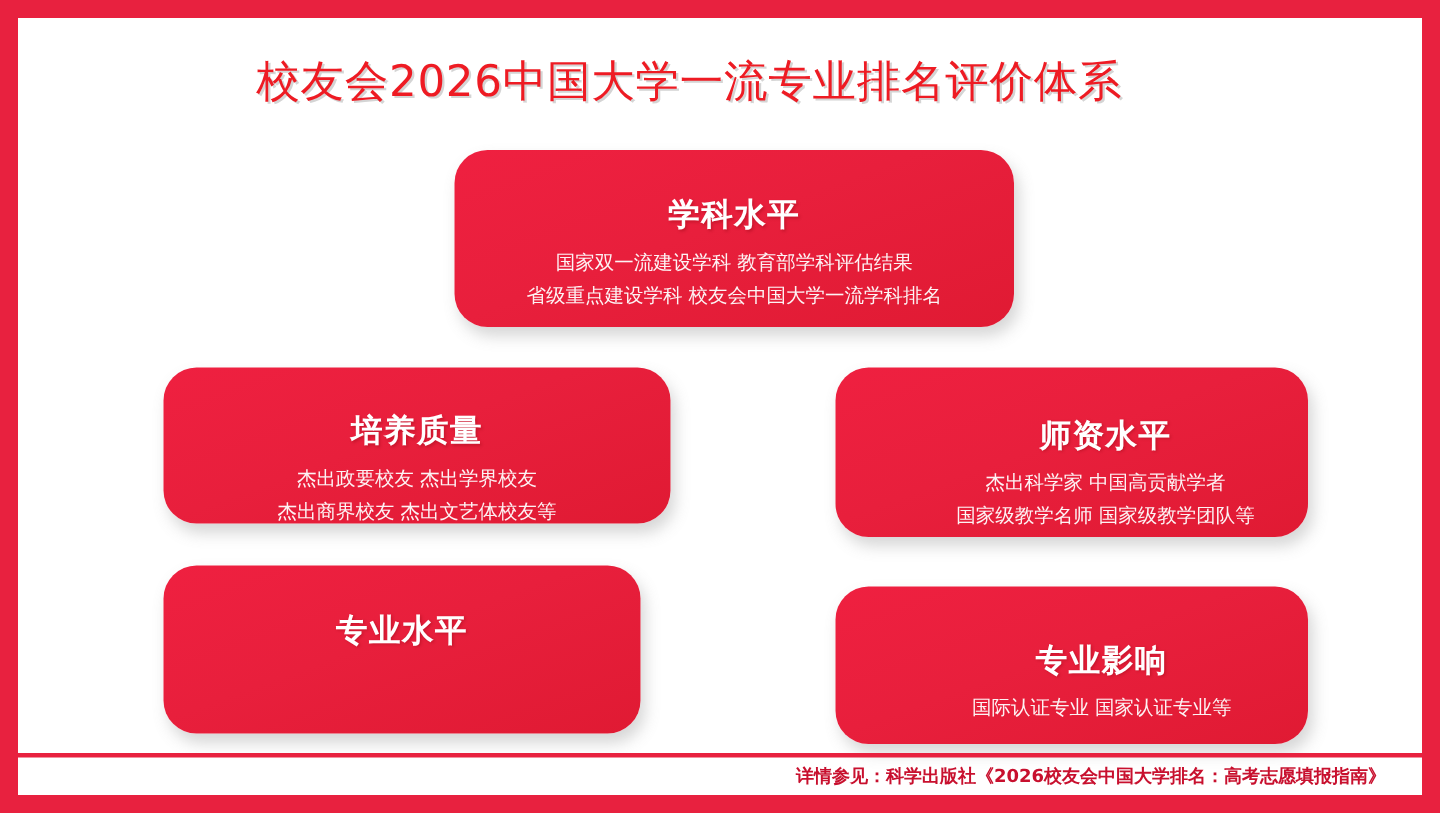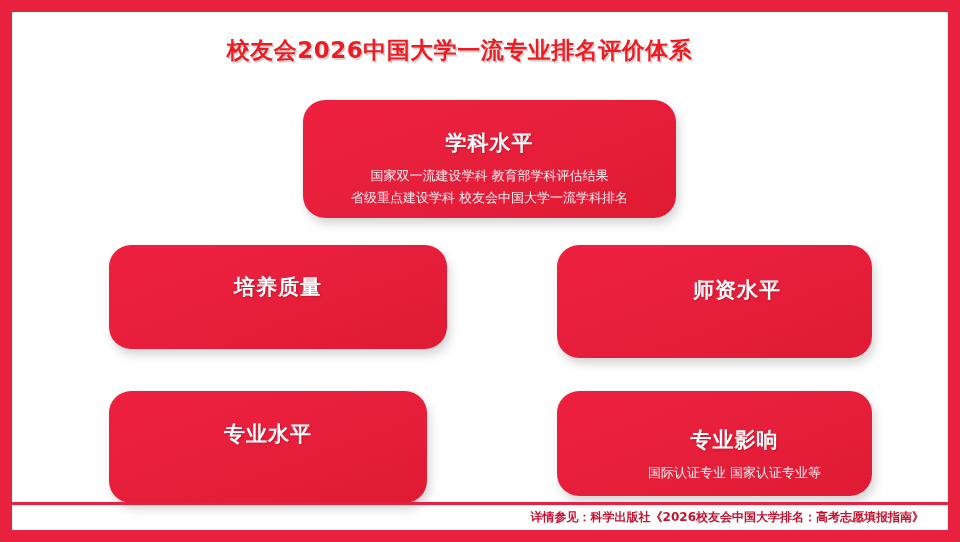--- a/index.html
+++ b/index.html
@@ -38,22 +38,22 @@
     overflow: hidden;
   }
 
   
   .page-title {
     position: absolute;
     left: 0;
     top: 23px;
     width: 895px;
     text-align: center;
-    font-size: 23px;
-    font-weight: bold;
+    font-size: 29px;
+    font-weight: normal;
     letter-spacing: 0.5px;
     color: #ee1b23;
     text-shadow: 1.5px 1.5px 0 rgba(160, 160, 160, 0.45);
     white-space: nowrap;
   }
 
   
   .card {
     position: absolute;
     border-radius: 22px;
@@ -105,21 +105,21 @@
   .card-faculty {
     left: 545px;
     top: 233px;
     width: 315px;
     height: 113px;
     padding-top: 20px;
     padding-left: 45px;
   }
   .card-major-level {
     left: 97px;
-    top: 379px;
+    top: 365px;
     width: 318px;
     height: 112px;
     padding-top: 18px;
   }
   .card-major-impact {
     left: 545px;
     top: 379px;
     width: 315px;
     height: 105px;
     padding-top: 24px;
@@ -156,24 +156,32 @@
     <div class="card card-discipline">
       <div class="card-title">学科水平</div>
       <div class="card-lines">
         <div class="card-line">国家双一流建设学科  教育部学科评估结果</div>
         <div class="card-line">省级重点建设学科  校友会中国大学一流学科排名</div>
       </div>
     </div>
 
     <div class="card card-training">
       <div class="card-title">培养质量</div>
+      <div class="card-lines">
+        <div class="card-line">杰出政要校友  杰出学界校友</div>
+        <div class="card-line">杰出商界校友  杰出文艺体校友等</div>
+      </div>
     </div>
 
     <div class="card card-faculty">
       <div class="card-title">师资水平</div>
+      <div class="card-lines">
+        <div class="card-line">杰出科学家  中国高贡献学者</div>
+        <div class="card-line">国家级教学名师  国家级教学团队等</div>
+      </div>
     </div>
 
     <div class="card card-major-level">
       <div class="card-title">专业水平</div>
     </div>
 
     <div class="card card-major-impact">
       <div class="card-title">专业影响</div>
       <div class="card-lines">
         <div class="card-line">国际认证专业  国家认证专业等</div>

